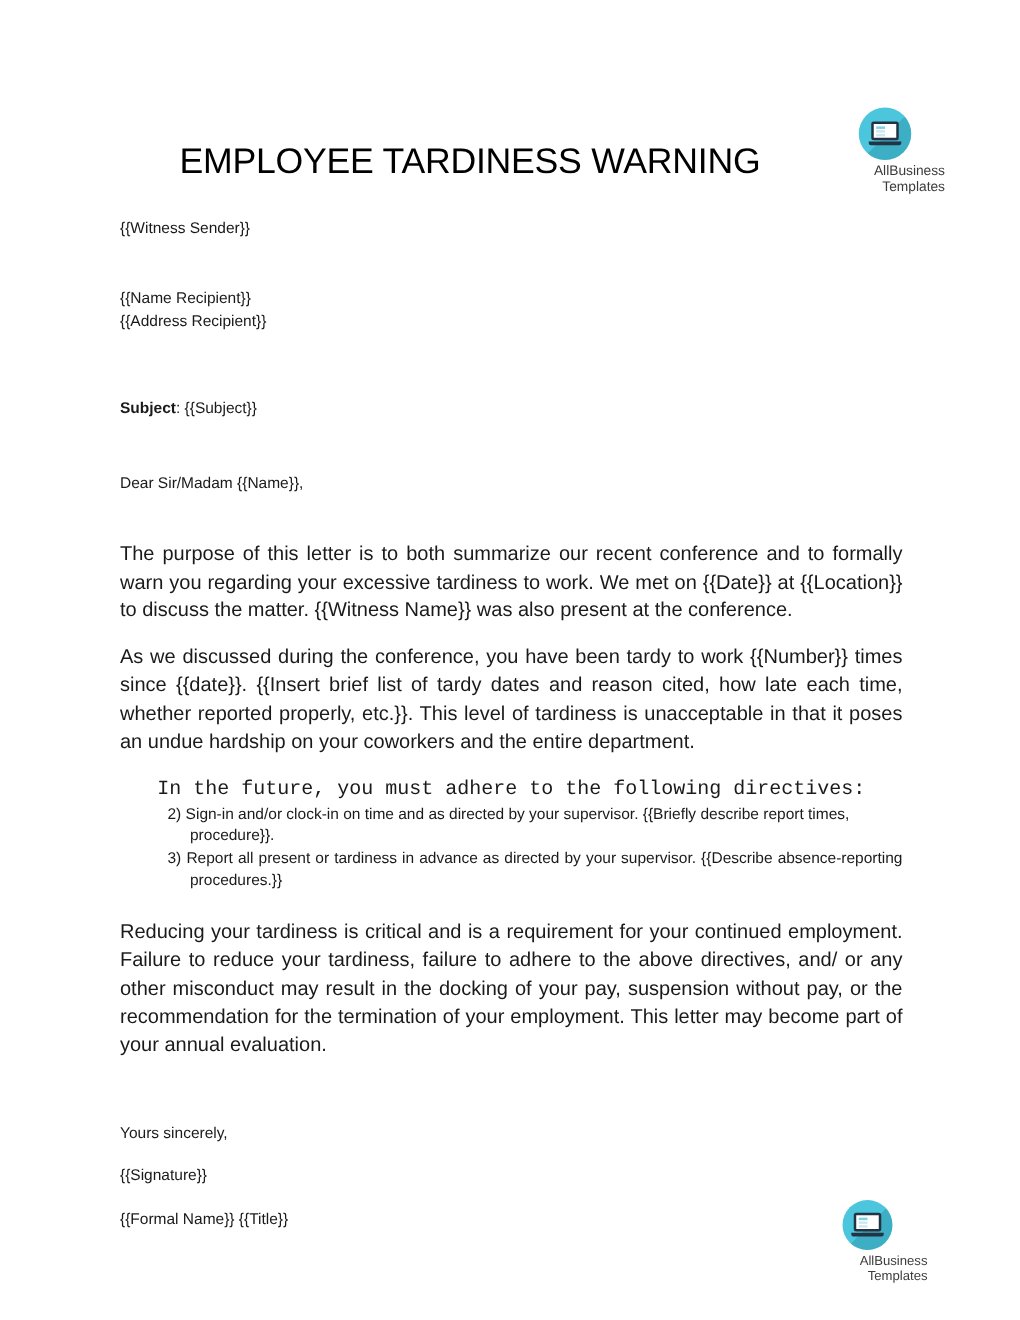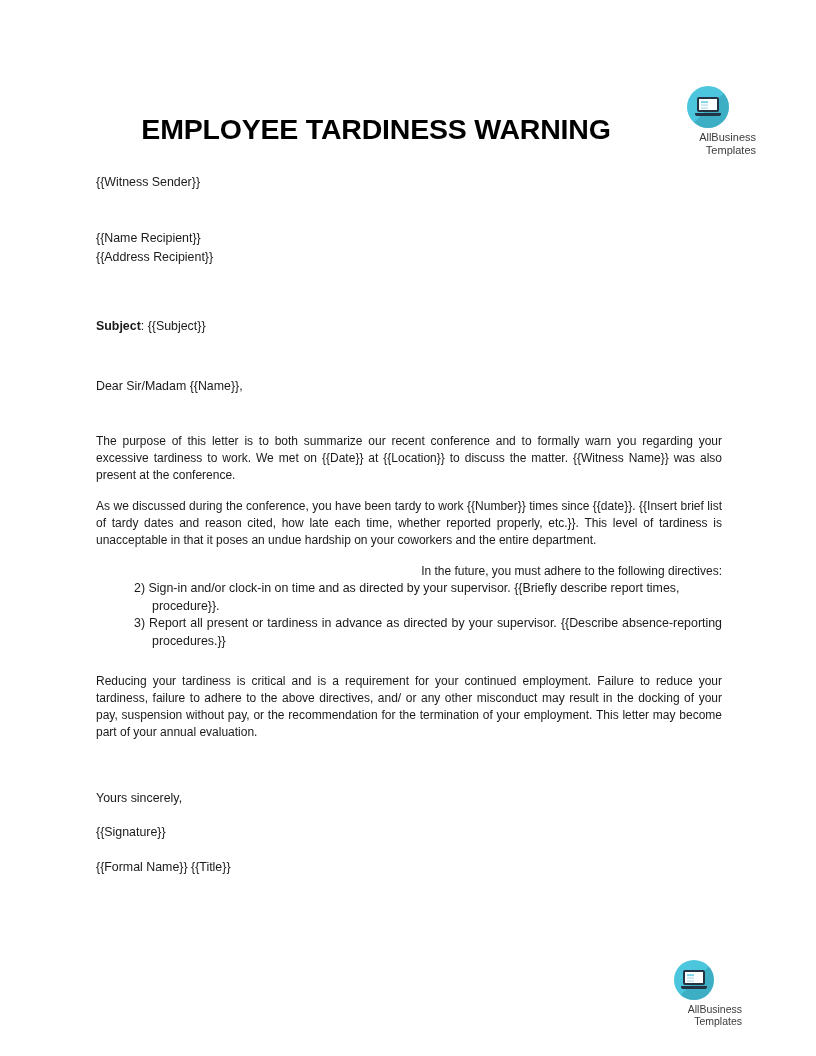--- a/index.html
+++ b/index.html
@@ -30,21 +30,21 @@
     width: 664px;
     height: 86px;
   }
   .doc-title {
     position: absolute;
     left: 0;
     top: 30px;
     width: 560px;
     text-align: center;
     font-size: 28.5px;
-    font-weight: bold;
+    font-weight: normal;
     letter-spacing: -0.2px;
     line-height: 1.1;
     color: #000000;
     font-family: "Liberation Sans", sans-serif;
   }
 
   
   .logo-block {
     position: absolute;
     width: 96px;
@@ -123,27 +123,27 @@
   }
 
   .line {
     font-size: 12.4px;
     line-height: 1.0;
     color: #1a1a1a;
     white-space: pre;
   }
 
   .para {
-    font-size: 12px;
+    font-size: 16px;
     line-height: 1.42;
     text-align: justify;
     color: #1a1a1a;
     margin: 0;
   }
-  .para.nojust { text-align: right; }
+  .para.nojust { text-align: center; font-family: Liberation Mono, monospace; }
 
   .gap-sm { height: 14px; }
   .gap-md { height: 22px; }
 
   .bold { font-weight: bold; }
 
   
   .directives {
     margin: 0;
     padding: 0;

